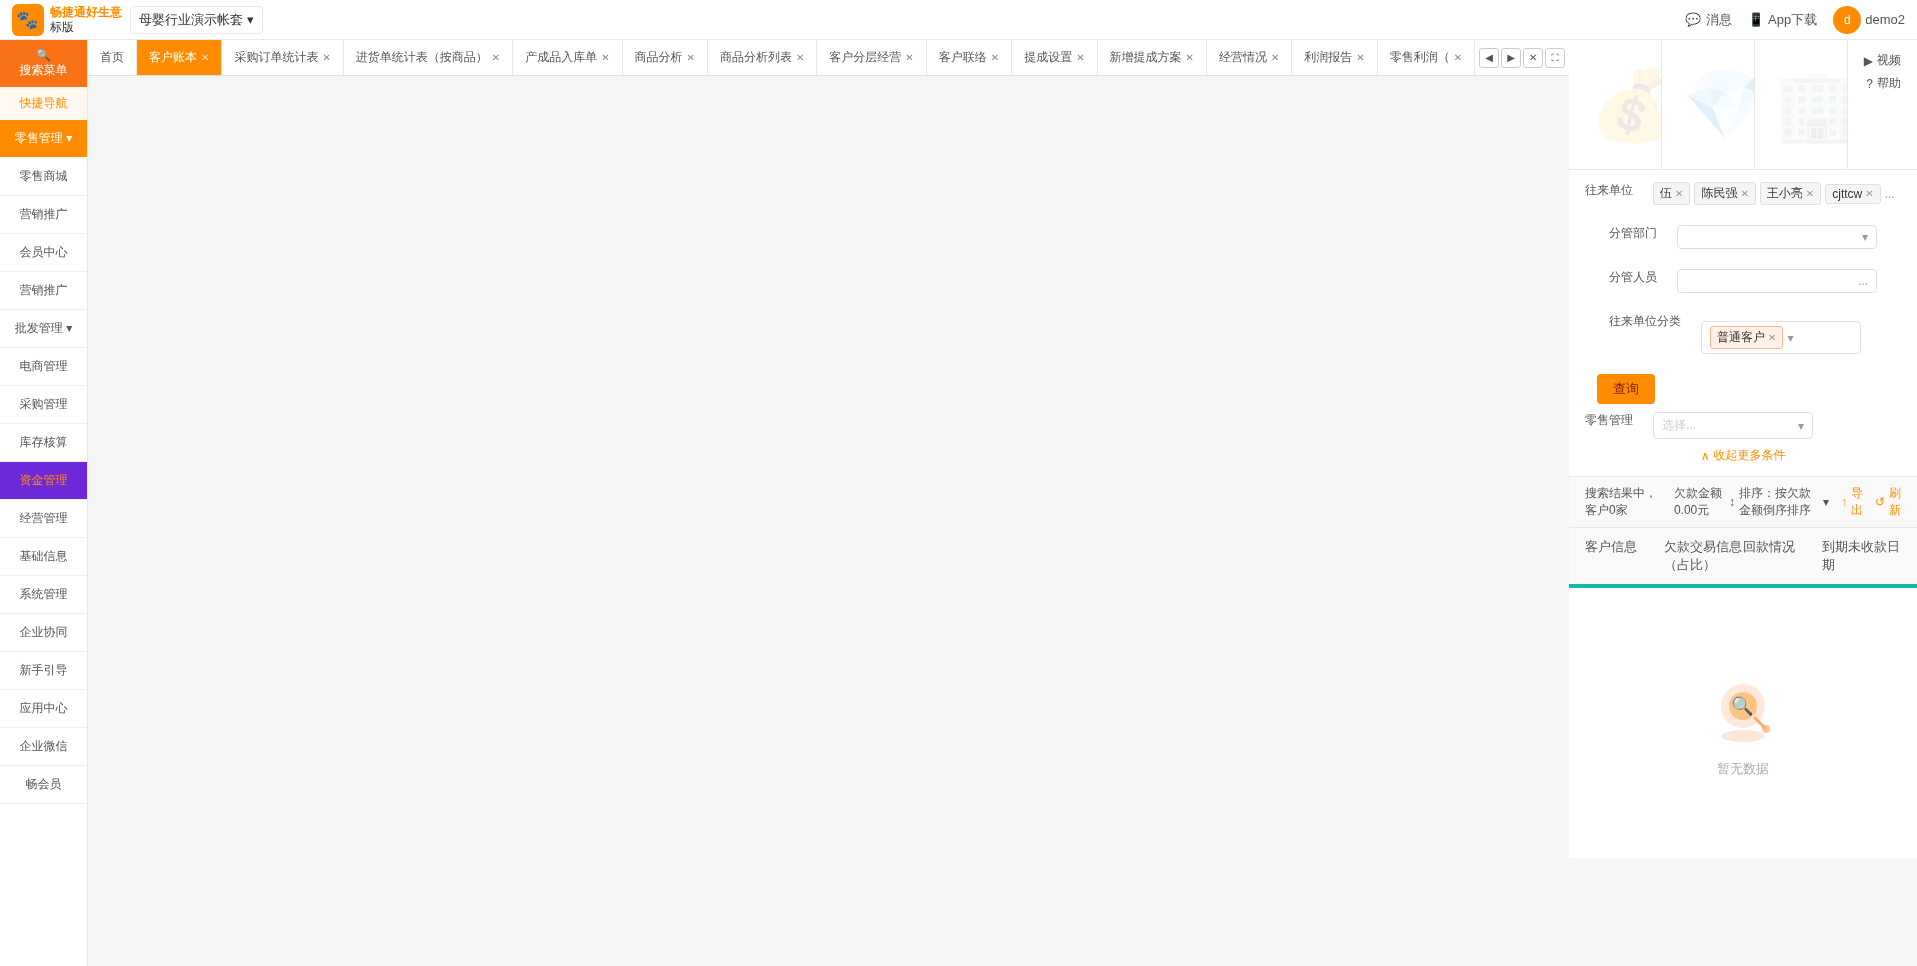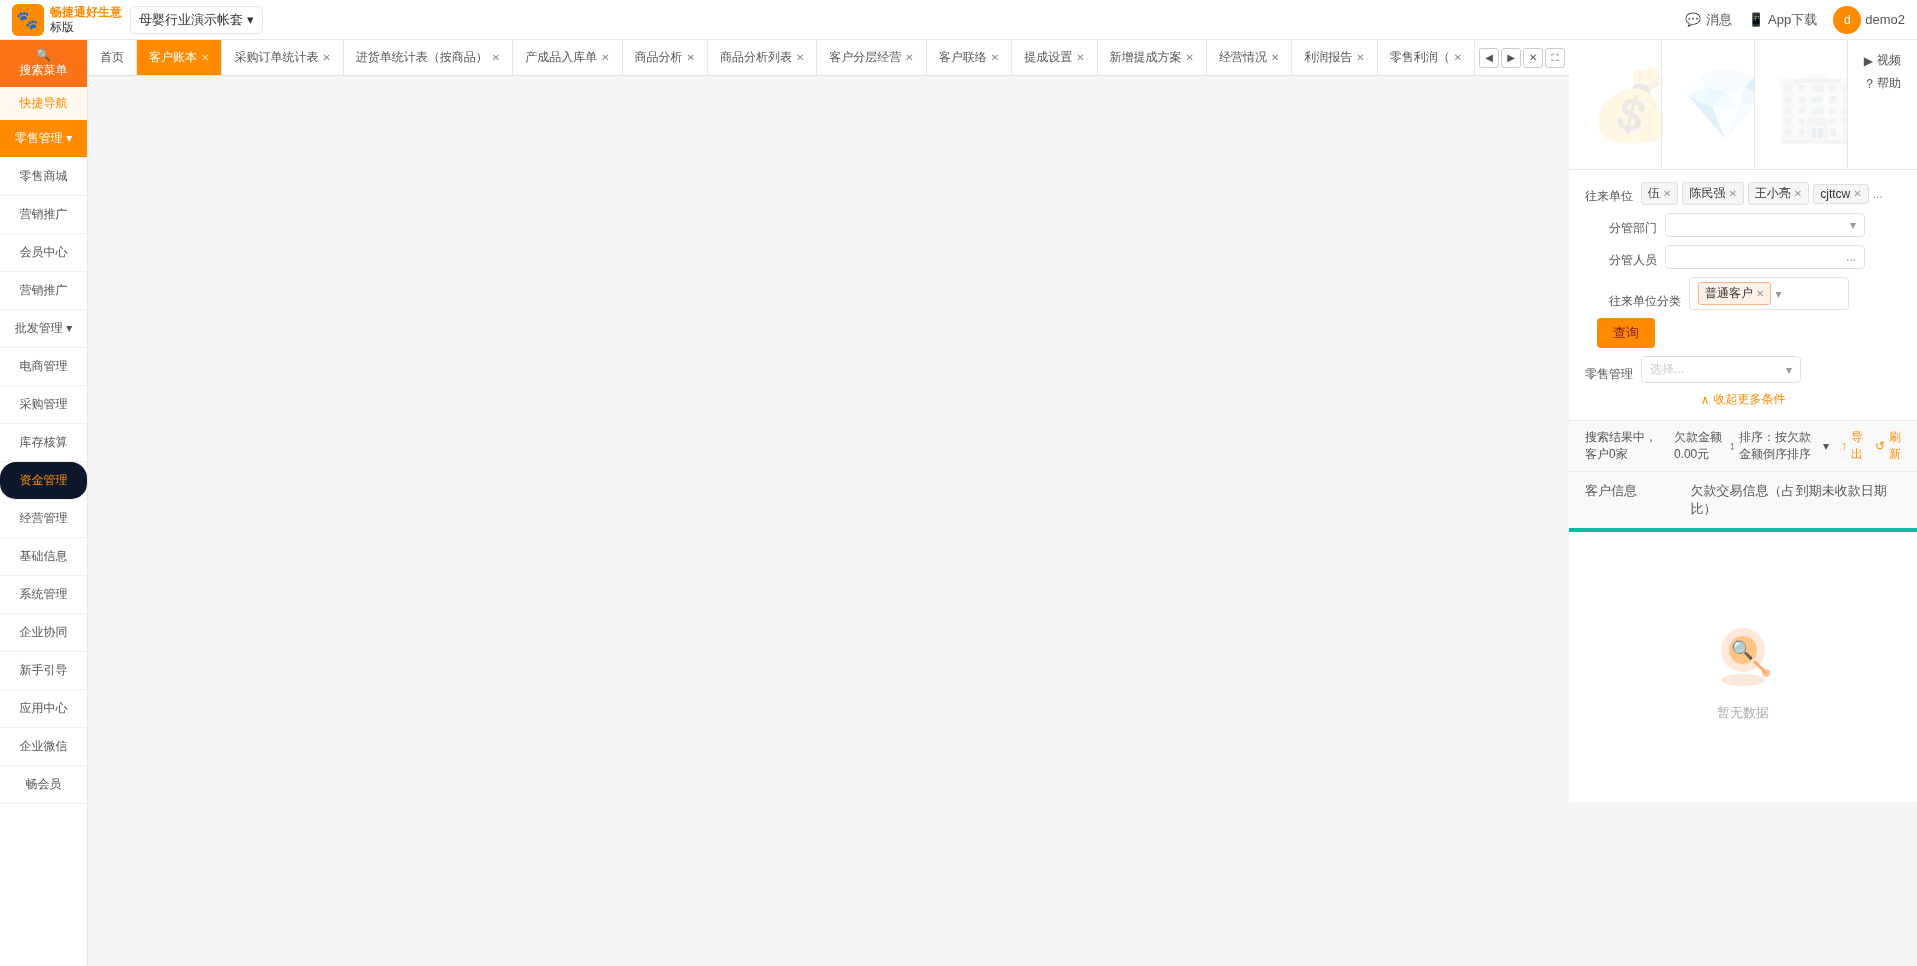--- a/index.html
+++ b/index.html
@@ -19,21 +19,21 @@
 
     
     .main-layout { display: flex; flex: 1; overflow: hidden; }
 
     
     .sidebar { width: 88px; background: #fff; border-right: 1px solid #e8e8e8; display: flex; flex-direction: column; overflow-y: auto; flex-shrink: 0; }
     .sidebar-search { padding: 8px; background: #f97316; color: white; text-align: center; font-size: 12px; cursor: pointer; }
     .sidebar-nav { padding: 6px; background: #fff8f0; color: #ff8c00; text-align: center; font-size: 12px; cursor: pointer; padding: 8px 4px; }
     .sidebar-item { padding: 10px 4px; text-align: center; font-size: 12px; color: #555; cursor: pointer; border-bottom: 1px solid #f0f0f0; }
     .sidebar-item.active { background: #ff8c00; color: white; }
-    .sidebar-item.active-light { background: #0f172a; color: #ff8c00; border-radius: 16px; }
+    .sidebar-item.active-light { background: #6d28d9; color: #ff8c00; }
 
     
     .content { flex: 1; display: flex; flex-direction: row; overflow: hidden; }
 
     
     .tab-bar { background: #fff; display: flex; align-items: center; border-bottom: 1px solid #e0e0e0; flex-shrink: 0; height: 36px; overflow: hidden; }
     .tab { display: flex; align-items: center; gap: 4px; padding: 0 12px; height: 36px; font-size: 12px; color: #555; cursor: pointer; border-right: 1px solid #e8e8e8; white-space: nowrap; flex-shrink: 0; }
     .tab.active { background: #ff8c00; color: white; }
     .tab .close-btn { font-size: 10px; opacity: 0.7; }
     .tab-arrows { display: flex; align-items: center; margin-left: auto; padding: 0 4px; gap: 2px; }
@@ -46,21 +46,21 @@
     .stats-row { display: flex; background: #fff; border-bottom: 1px solid #e8e8e8; }
     .stat-card { flex: 1; padding: 20px 24px; display: flex; align-items: center; gap: 16px; border-right: 1px solid #e8e8e8; position: relative; overflow: hidden; }
     .stat-card:last-child { border-right: none; }
     .stat-info { }
     .stat-value { font-size: 32px; font-weight: bold; color: #e74c3c; line-height: 1; }
     .stat-value.dark { color: #222; }
     .stat-label { font-size: 12px; color: #999; margin-top: 6px; }
 
     
     .filter-area { background: #fff; padding: 12px 16px; border-bottom: 1px solid #e8e8e8; }
-    .filter-row { display: flex; align-items: flex-end; gap: 8px; margin-bottom: 8px; flex-wrap: wrap; }
+    .filter-row { display: flex; align-items: flex-start; gap: 20px; margin-bottom: 8px; flex-wrap: wrap; }
     .filter-label { font-size: 12px; color: #555; white-space: nowrap; }
     .filter-tags { display: flex; align-items: center; gap: 4px; flex-wrap: wrap; }
     .filter-tag { display: flex; align-items: center; gap: 3px; background: #f5f5f5; border: 1px solid #e0e0e0; border-radius: 3px; padding: 2px 6px; font-size: 12px; color: #333; }
     .filter-tag .remove { color: #999; cursor: pointer; font-size: 10px; }
     .filter-more { color: #999; cursor: pointer; font-size: 12px; }
     .filter-select { display: flex; align-items: center; gap: 4px; border: 1px solid #e0e0e0; border-radius: 4px; padding: 4px 8px; font-size: 12px; color: #555; cursor: pointer; min-width: 120px; }
     .filter-select-wide { min-width: 200px; }
     .filter-select .arrow { color: #999; }
     .filter-dots { color: #999; cursor: pointer; }
     .collapse-btn { display: flex; align-items: center; gap: 4px; font-size: 12px; color: #ff8c00; cursor: pointer; justify-content: center; margin-top: 4px; }
@@ -321,21 +321,21 @@
             <span class="arrow">▾</span>
           </div>
 
           <span class="filter-label" style="margin-left:24px;">分管人员</span>
           <div class="filter-select filter-select-wide">
             <span style="flex:1;color:#ccc;"></span>
             <span class="filter-dots">...</span>
           </div>
 
           <span class="filter-label" style="margin-left:24px;">往来单位分类</span>
-          <div class="filter-select" style="min-width:160px;">
+          <div class="filter-select" style="min-width:160px;margin-top:8px;">
             <div class="filter-tag" style="background:#fff0e8;border-color:#ffb38a;">
               <span>普通客户</span>
               <span class="remove">✕</span>
             </div>
             <span class="arrow">▾</span>
           </div>
 
           <button style="background:#ff8c00;color:#7f1d1d;border:none;border-radius:4px;padding:6px 16px;font-size:13px;cursor:pointer;margin-left:12px;">查询</button>
         </div>
 
@@ -372,20 +372,21 @@
             <span>↺</span>
             <span>刷新</span>
           </div>
         </div>
       </div>
 
       <div class="data-table">
         <div class="table-header">
           <div class="col-customer">客户信息</div>
           <div class="col-debt">欠款交易信息（占比）</div>
+          <div class="col-payment">回款情况</div>
           <div class="col-date">到期未收款日期</div>
         </div>
 
         <div class="empty-state">
           <div class="empty-icon">
             <svg viewBox="0 0 80 80" xmlns="http://www.w3.org/2000/svg">
               <ellipse cx="40" cy="68" rx="22" ry="6" fill="#f5d0b5" opacity="0.5"></ellipse>
               <circle cx="40" cy="38" r="22" fill="#ffb380" opacity="0.3"></circle>
               <circle cx="40" cy="38" r="14" fill="#ff8c00" opacity="0.4"></circle>
               <text x="40" y="44" text-anchor="middle" font-size="18" fill="#ff7c00">🔍</text>

